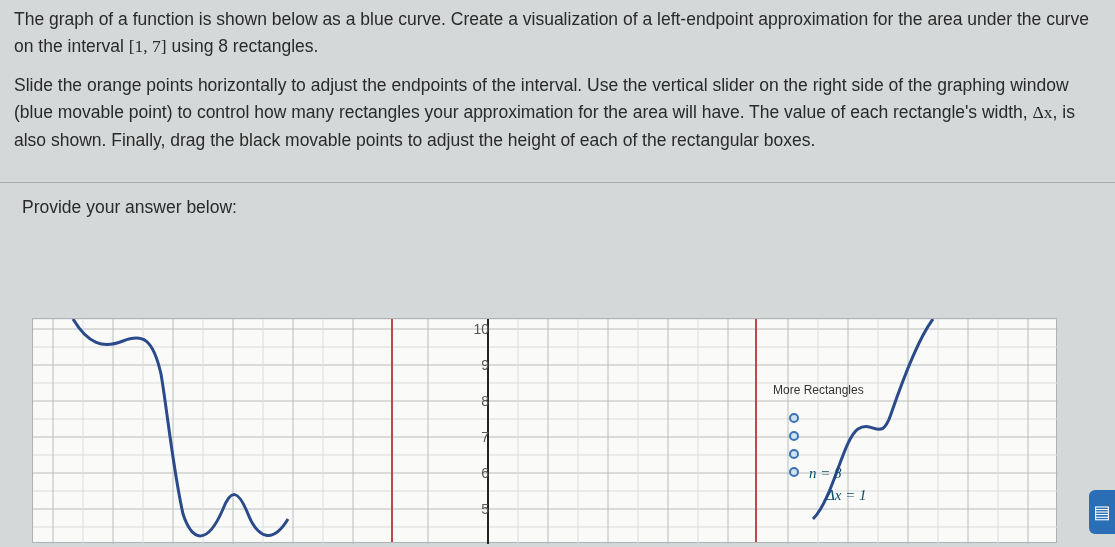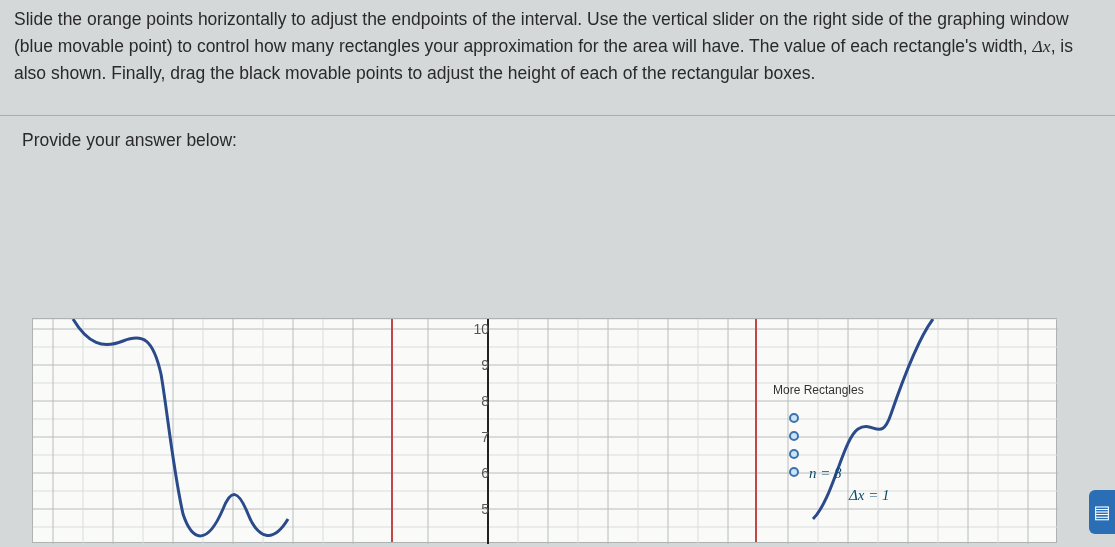--- a/index.html
+++ b/index.html
@@ -14,21 +14,21 @@
   }
   .question-area {
     padding: 6px 14px 10px 14px;
   }
   .para {
     font-size: 17.5px;
     line-height: 1.55;
     margin-bottom: 12px;
   }
   .math-bracket { font-family: "Times New Roman", serif; }
-  .math-it { font-family: "Times New Roman", serif; font-style: italic; }
+  .math-it { font-family: "Times New Roman", serif; }
   hr.div {
     border: none;
     border-top: 1px solid #a8acac;
     margin: 6px 0 10px 0;
   }
   .answer-label {
     font-size: 17.5px;
     padding: 4px 14px 14px 22px;
   }
   .graph-zone {
@@ -75,20 +75,23 @@
     background:#2a6fb5;
     border-radius:6px 0 0 6px;
     display:flex; align-items:center; justify-content:center;
   }
   .feedback-tab span { color:#fff; font-size:18px; }
 </style>
 </head>
 <body>
 
 <div class="question-area">
+  <p class="para">
+    <span>The graph of a function is shown below as a blue curve. Create a visualization of a left-endpoint approximation for the area under the curve on the interval </span><span class="math-bracket">[1, 7]</span><span> using 8 rectangles.</span>
+  </p>
   <p class="para">
     <span>Slide the orange points horizontally to adjust the endpoints of the interval. Use the vertical slider on the right side of the graphing window (blue movable point) to control how many rectangles your approximation for the area will have. The value of each rectangle's width, </span><span class="math-it">Δx</span><span>, is also shown. Finally, drag the black movable points to adjust the height of each of the rectangular boxes.</span>
   </p>
 </div>
 
 <hr class="div">
 
 <div class="answer-label">Provide your answer below:</div>
 
 <div class="graph-zone">
@@ -158,18 +161,18 @@
   <div class="more-label">More Rectangles</div>
 
   <div class="slider-stack">
     <div class="dot"></div>
     <div class="dot"></div>
     <div class="dot"></div>
     <div class="dot"></div>
   </div>
 
   <div class="eq-label" style="left:776px; top:146px;">n = 8</div>
-  <div class="eq-label" style="left:816px; top:168px;">Δx = 1</div>
+  <div class="eq-label" style="left:793px; top:168px;">Δx = 1</div>
 </div>
 
 <div class="feedback-tab">
   <span>▤</span>
 </div>
 
 </body></html>

